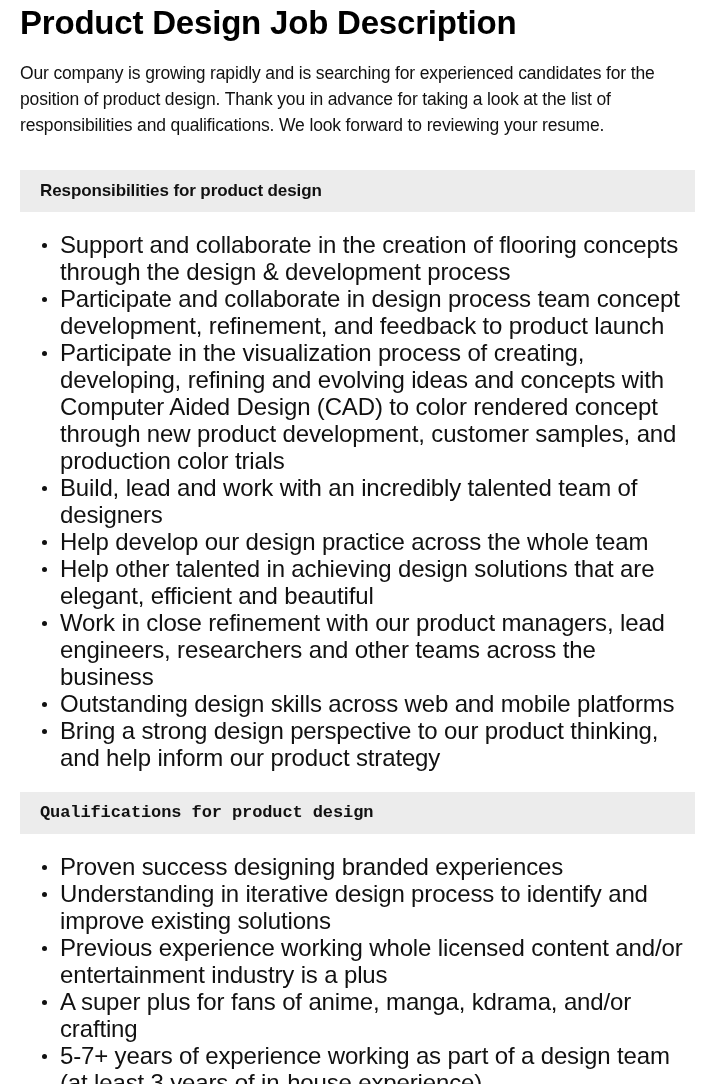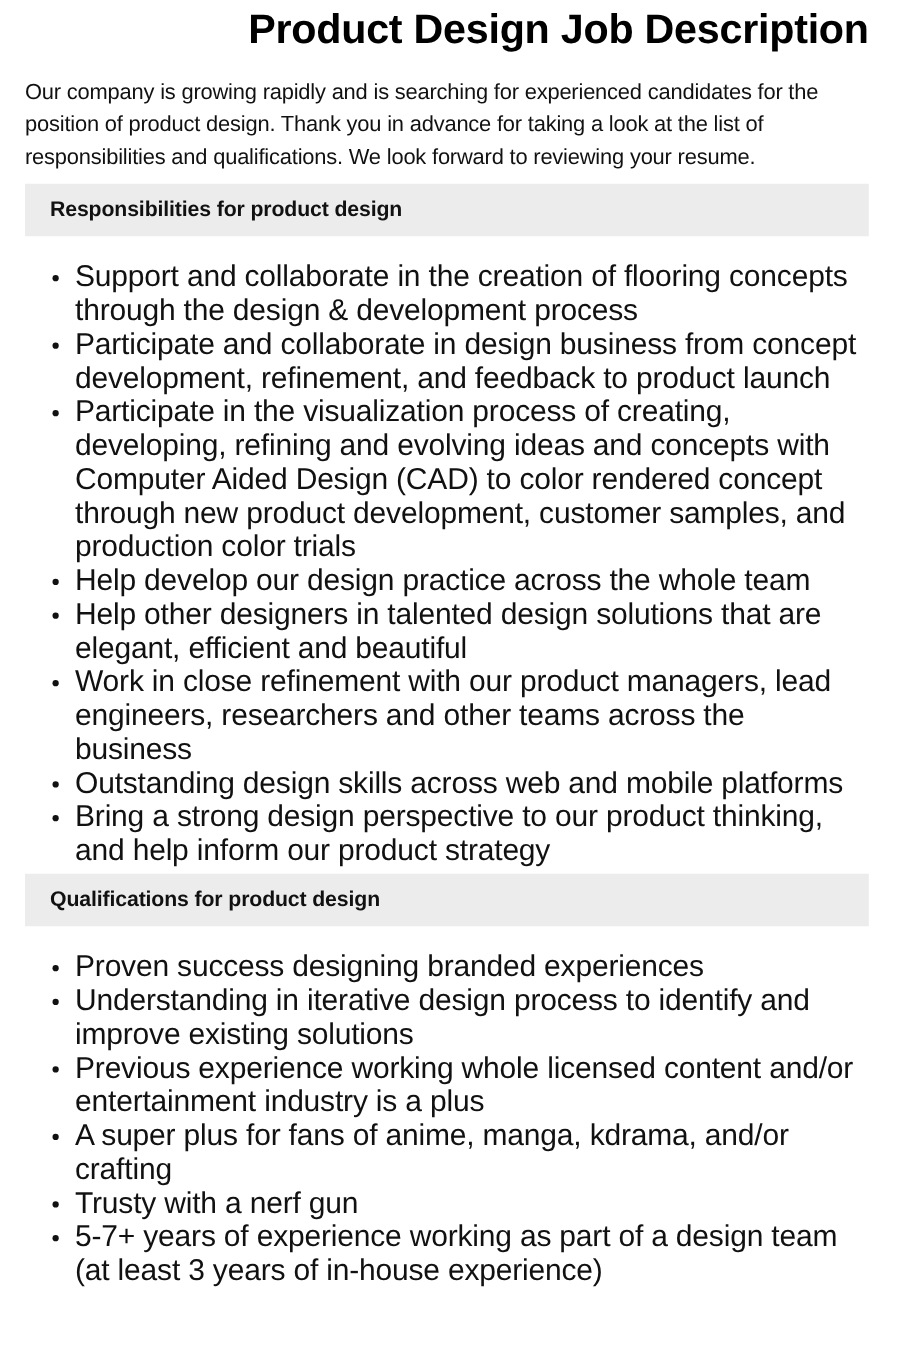--- a/index.html
+++ b/index.html
@@ -7,21 +7,21 @@
       width: 720px;
       height: 1084px;
       overflow: hidden;
       font-family: "Liberation Sans", "DejaVu Sans", sans-serif;
       color: #111111;
     }
     .page { padding: 0 25px 0 20px; }
     h1.title {
       margin: 0;
       padding-top: 3px;
-      text-align: right;
+      text-align: left;
       font-size: 33px;
       line-height: 40px;
       font-weight: bold;
       color: #000000;
       letter-spacing: -0.2px;
     }
     p.intro {
       margin: 17px 0 0 0;
       font-size: 17.5px;
       line-height: 26px;
@@ -30,22 +30,22 @@
     .section-header {
       background: #ececec;
       height: 42px;
       line-height: 42px;
       padding-left: 20px;
       font-size: 17px;
       font-weight: bold;
       color: #111111;
       letter-spacing: -0.1px;
     }
-    #resp-header { margin-top: 9px; }
-    #qual-header { margin-top: 5px; }
+    #resp-header { margin-top: 32px; }
+    #qual-header { margin-top: 21px; font-family: Liberation Mono, monospace; }
     ul.items {
       margin: 19px 0 0 0;
       padding-left: 40px;
       list-style: none;
     }
     ul.items li {
       position: relative;
       font-size: 24px;
       line-height: 27px;
       letter-spacing: -0.15px;
@@ -64,31 +64,31 @@
 </head>
 <body>
 
 <div class="page">
   <h1 class="title">Product Design Job Description</h1>
   <p class="intro">Our company is growing rapidly and is searching for experienced candidates for the position of product design. Thank you in advance for taking a look at the list of responsibilities and qualifications. We look forward to reviewing your resume.</p>
 
   <div class="section-header" id="resp-header">Responsibilities for product design</div>
   <ul class="items">
     <li>Support and collaborate in the creation of flooring concepts through the design &amp; development process</li>
-    <li>Participate and collaborate in design business from concept development, refinement, and feedback to product launch</li>
+    <li>Participate and collaborate in design process team concept development, refinement, and feedback to product launch</li>
     <li>Participate in the visualization process of creating, developing, refining and evolving ideas and concepts with Computer Aided Design (CAD) to color rendered concept through new product development, customer samples, and production color trials</li>
+    <li>Build, lead and work with an incredibly talented team of designers</li>
     <li>Help develop our design practice across the whole team</li>
-    <li>Help other designers in talented design solutions that are elegant, efficient and beautiful</li>
+    <li>Help other talented in achieving design solutions that are elegant, efficient and beautiful</li>
     <li>Work in close refinement with our product managers, lead engineers, researchers and other teams across the business</li>
     <li>Outstanding design skills across web and mobile platforms</li>
     <li>Bring a strong design perspective to our product thinking, and help inform our product strategy</li>
   </ul>
 
   <div class="section-header" id="qual-header">Qualifications for product design</div>
   <ul class="items">
     <li>Proven success designing branded experiences</li>
     <li>Understanding in iterative design process to identify and improve existing solutions</li>
     <li>Previous experience working whole licensed content and/or entertainment industry is a plus</li>
     <li>A super plus for fans of anime, manga, kdrama, and/or crafting</li>
-    <li>Trusty with a nerf gun</li>
     <li>5-7+ years of experience working as part of a design team (at least 3 years of in-house experience)</li>
   </ul>
 </div>
 
 </body></html>

